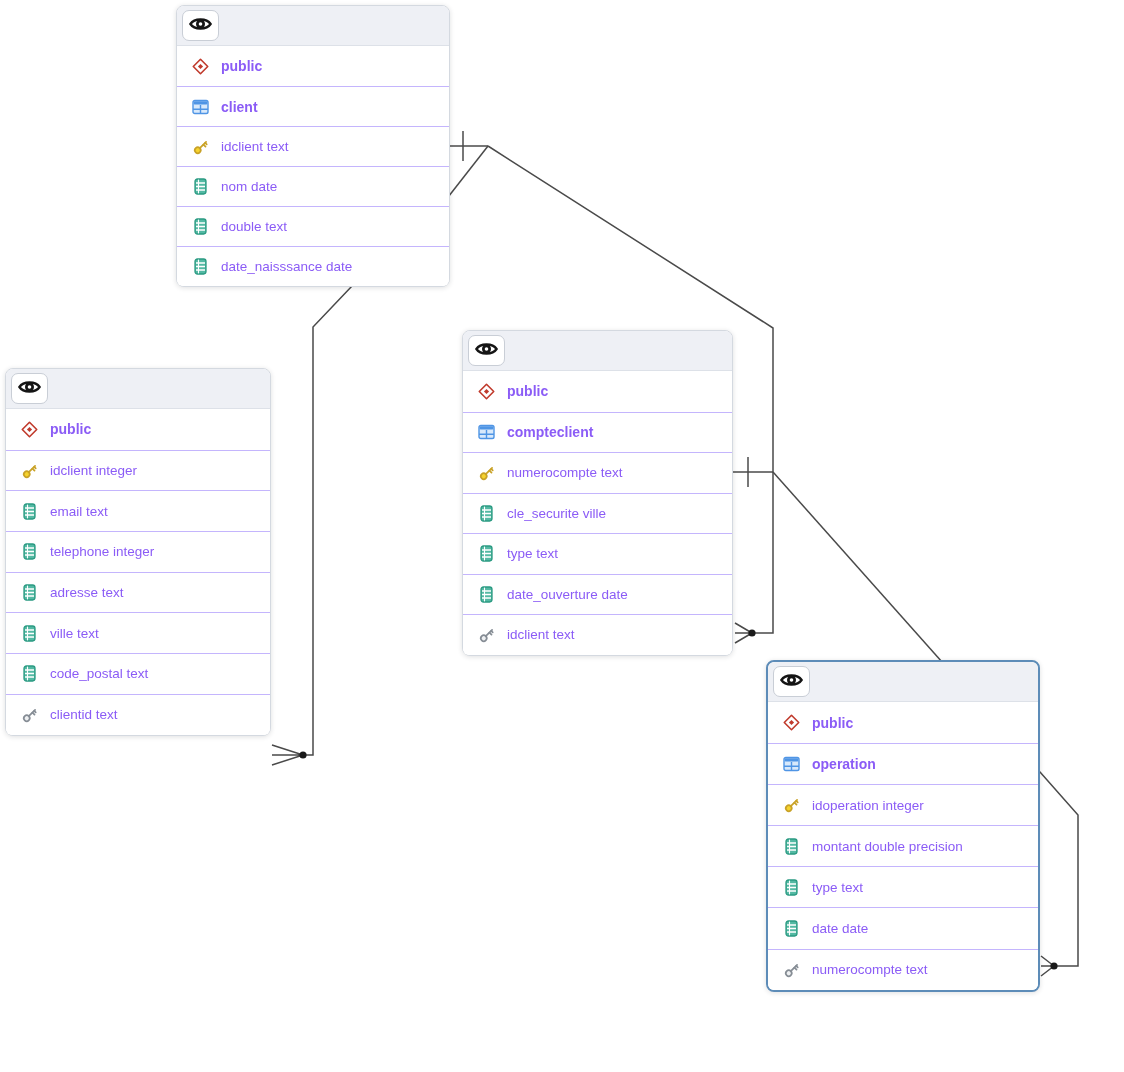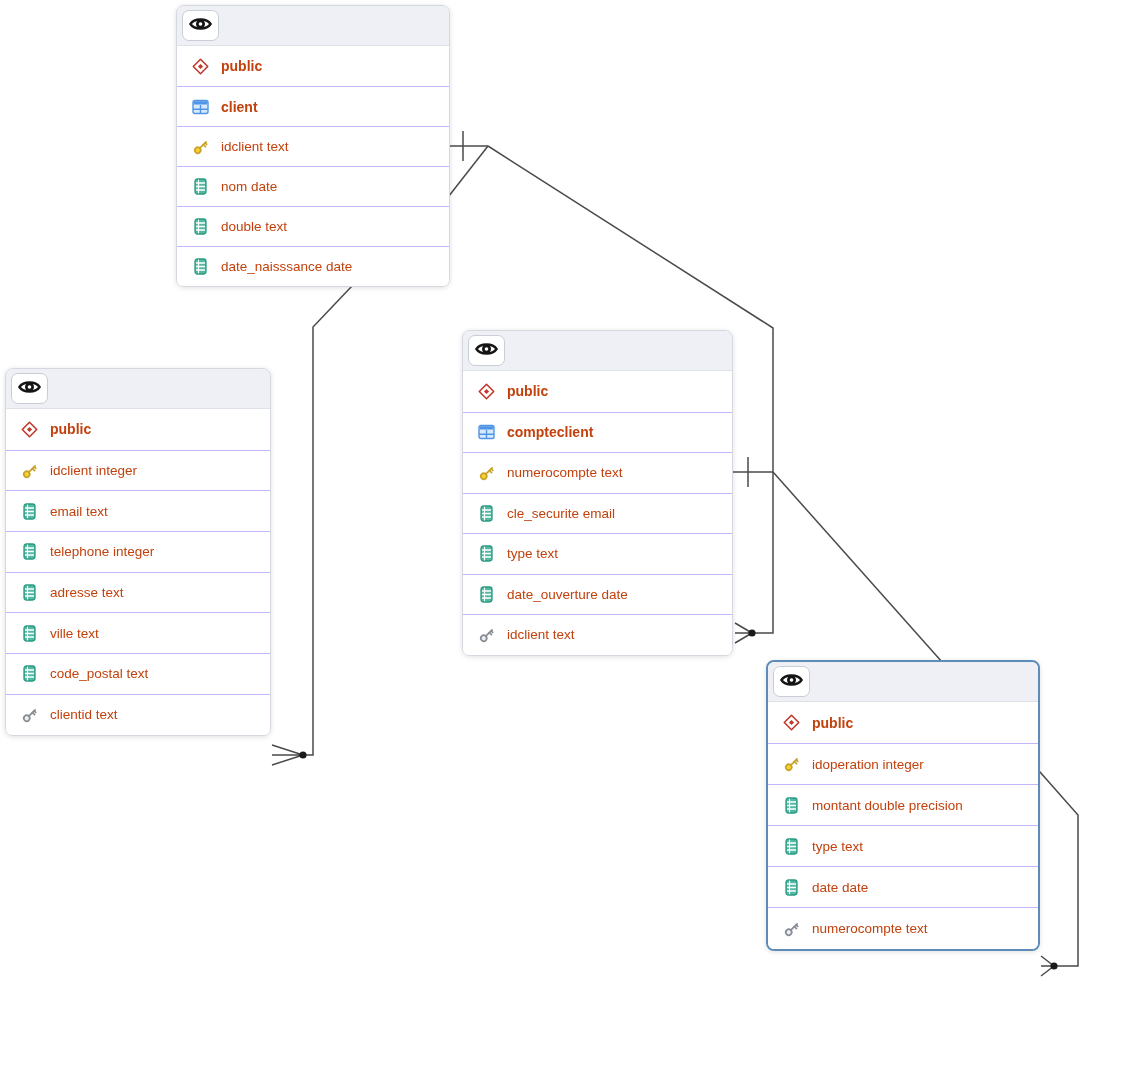--- a/index.html
+++ b/index.html
@@ -1,18 +1,18 @@
 <!DOCTYPE html>
 <html><head>
 <meta charset="utf-8">
 <style>
   html,body{margin:0;padding:0;background:#fff;}
   .canvas{
     position:relative;width:1124px;height:1072px;overflow:hidden;background:#ffffff;
-    font-family:"Liberation Sans",sans-serif;color:#c2410c;
+    font-family:"Liberation Sans",sans-serif;color:#8b5cf6;
   }
   svg.links{position:absolute;left:0;top:0;z-index:0;}
   .card{
     position:absolute;z-index:1;box-sizing:border-box;background:#fff;
     border:1px solid #d4d9e0;border-radius:8px;
     box-shadow:0 1px 5px rgba(31,35,40,.14);
   }
   .card.selected{border:2px solid #5d8cb8;}
   .card-header{
     height:40px;background:#eef0f5;border-bottom:1px solid #dde1e8;
@@ -289,21 +289,21 @@
           <span class="rlabel">numerocompte text</span>
         </div>
         <div class="row">
           <span class="ricon">
             <svg width="13" height="17" viewBox="0 0 13 17">
               <rect x="1" y="1" width="11" height="15" rx="2.4" fill="#53b9a3" stroke="#2b9a82" stroke-width="1.3"></rect>
               <path d="M2 5 H11 M2 8.5 H11 M2 12 H11" stroke="#fff" stroke-width="1.4"></path>
               <path d="M4.5 1.6 V15.4" stroke="#fff" stroke-width="1.1"></path>
             </svg>
           </span>
-          <span class="rlabel">cle_securite email</span>
+          <span class="rlabel">cle_securite ville</span>
         </div>
         <div class="row">
           <span class="ricon">
             <svg width="13" height="17" viewBox="0 0 13 17">
               <rect x="1" y="1" width="11" height="15" rx="2.4" fill="#53b9a3" stroke="#2b9a82" stroke-width="1.3"></rect>
               <path d="M2 5 H11 M2 8.5 H11 M2 12 H11" stroke="#fff" stroke-width="1.4"></path>
               <path d="M4.5 1.6 V15.4" stroke="#fff" stroke-width="1.1"></path>
             </svg>
           </span>
           <span class="rlabel">type text</span>
@@ -347,20 +347,30 @@
     <div class="rows">
         <div class="row bold">
           <span class="ricon">
             <svg width="17" height="17" viewBox="0 0 16 16">
               <path d="M8 1.2 L14.8 8 L8 14.8 L1.2 8 Z" fill="#fff" stroke="#c0392b" stroke-width="1.5" stroke-linejoin="round"></path>
               <path d="M8 5.6 L10.4 8 L8 10.4 L5.6 8 Z" fill="#c0392b"></path>
             </svg>
           </span>
           <span class="rlabel">public</span>
         </div>
+        <div class="row bold">
+          <span class="ricon">
+            <svg width="17" height="16" viewBox="0 0 17 16">
+              <rect x="1" y="1.5" width="15" height="13" rx="1.8" fill="#d8e9fb" stroke="#4f95e5" stroke-width="1.4"></rect>
+              <rect x="1.7" y="2.2" width="13.6" height="3.4" rx="1" fill="#4f95e5"></rect>
+              <path d="M8.5 6 V14.5 M1 10.2 H16" stroke="#4f95e5" stroke-width="1.4"></path>
+            </svg>
+          </span>
+          <span class="rlabel">operation</span>
+        </div>
         <div class="row">
           <span class="ricon">
             <svg width="18" height="18" viewBox="0 0 18 18">
               <g transform="rotate(-45 9 9)" fill="none" stroke="#c9a227" stroke-width="1.7" stroke-linecap="round">
                 <circle cx="4.4" cy="9" r="2.9" fill="#f6d32d"></circle>
                 <path d="M7.3 9 H16.2"></path>
                 <path d="M12.4 9 V12"></path>
                 <path d="M14.9 9 V11.2"></path>
               </g>
             </svg>

